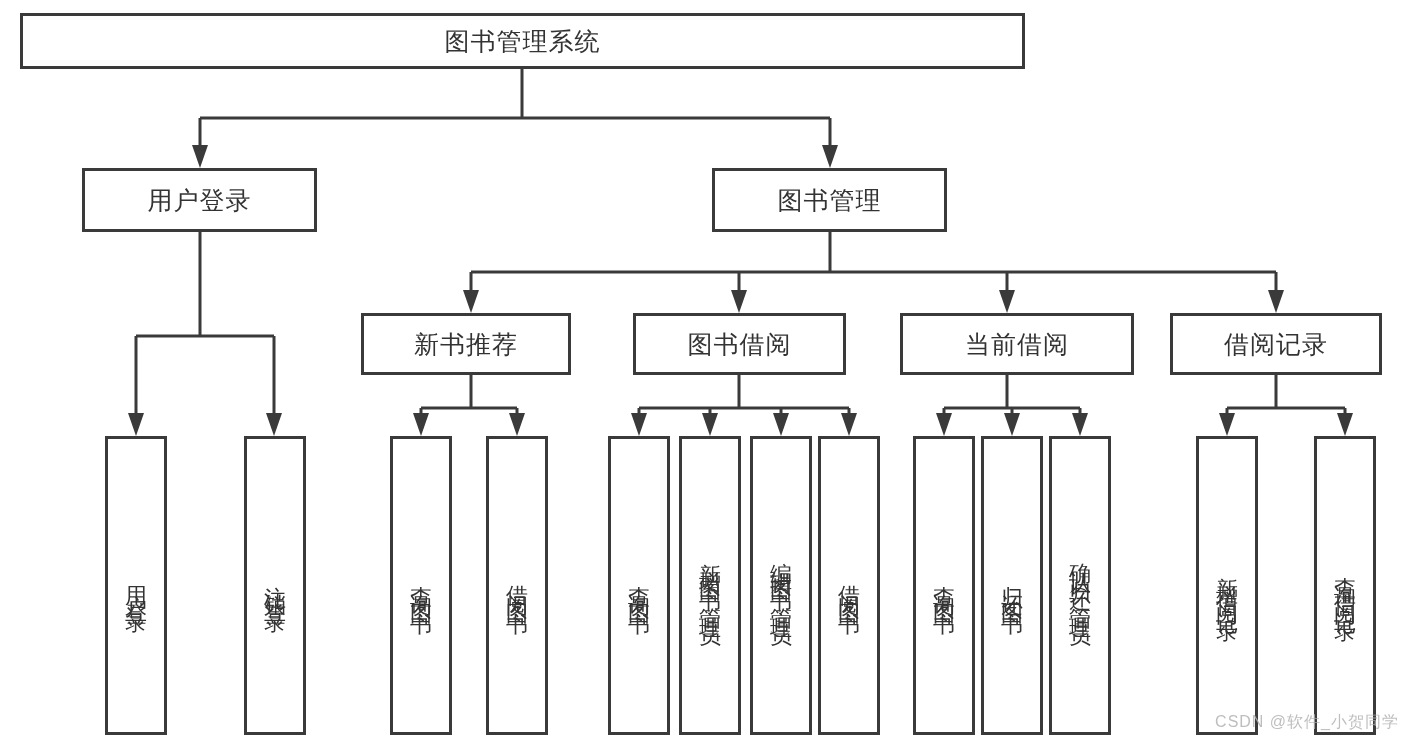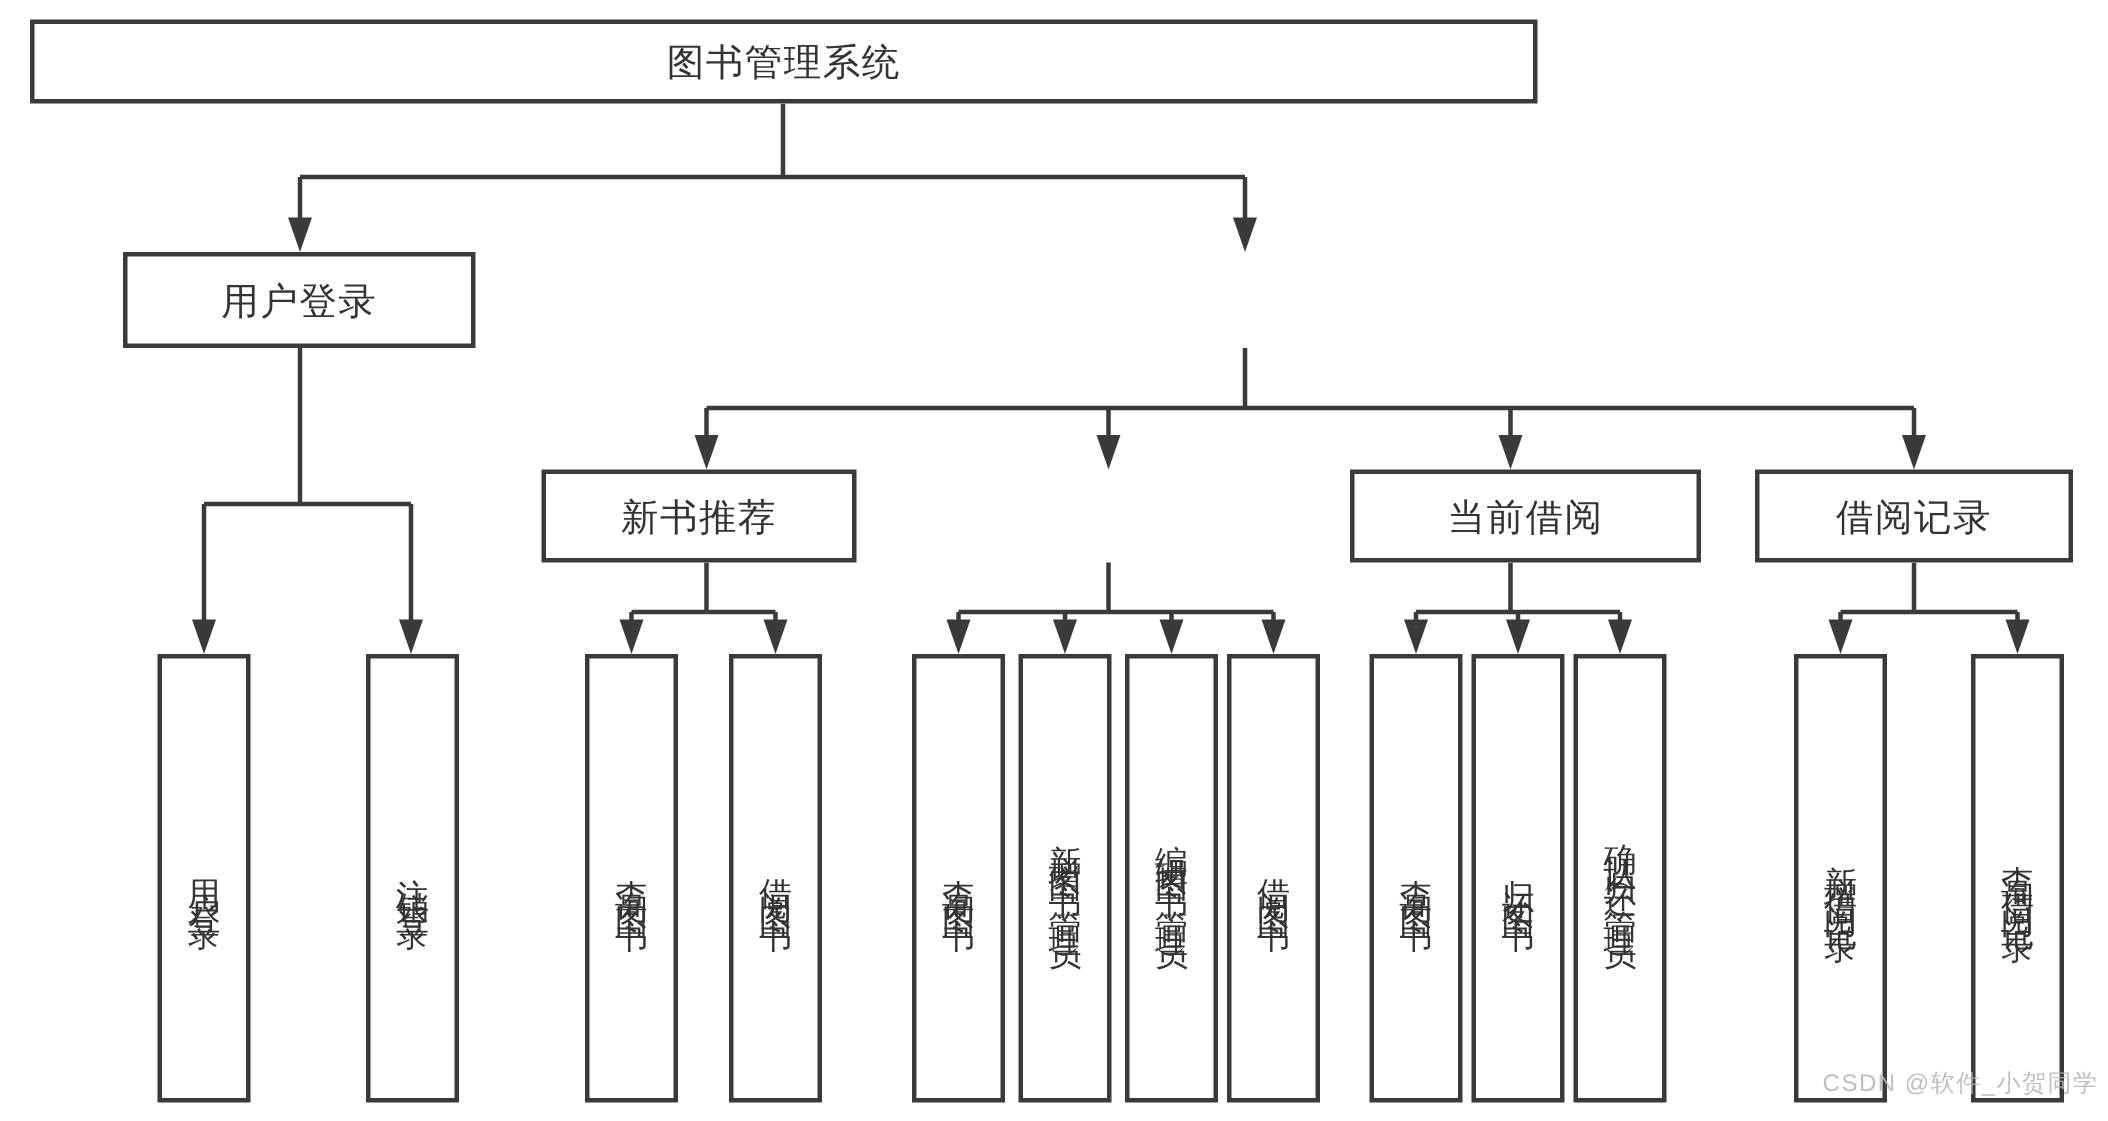--- a/index.html
+++ b/index.html
@@ -73,23 +73,29 @@
     </g>
   </svg>
 
   <div class="box h" style="left:20px;top:13px;width:1005px;height:56px">
     <span class="label">图书管理系统</span>
   </div>
 
   <div class="box h" style="left:82px;top:168px;width:235px;height:64px">
     <span class="label">用户登录</span>
   </div>
+  <div class="box h" style="left:712px;top:168px;width:235px;height:64px">
+    <span class="label">图书管理</span>
+  </div>
 
   <div class="box h" style="left:361px;top:313px;width:210px;height:62px">
     <span class="label">新书推荐</span>
+  </div>
+  <div class="box h" style="left:633px;top:313px;width:213px;height:62px">
+    <span class="label">图书借阅</span>
   </div>
   <div class="box h" style="left:900px;top:313px;width:234px;height:62px">
     <span class="label">当前借阅</span>
   </div>
   <div class="box h" style="left:1170px;top:313px;width:212px;height:62px">
     <span class="label">借阅记录</span>
   </div>
 
   <div class="box v" style="left:105px;top:436px;width:62px;height:299px">
     <span class="label">用户登录</span>

